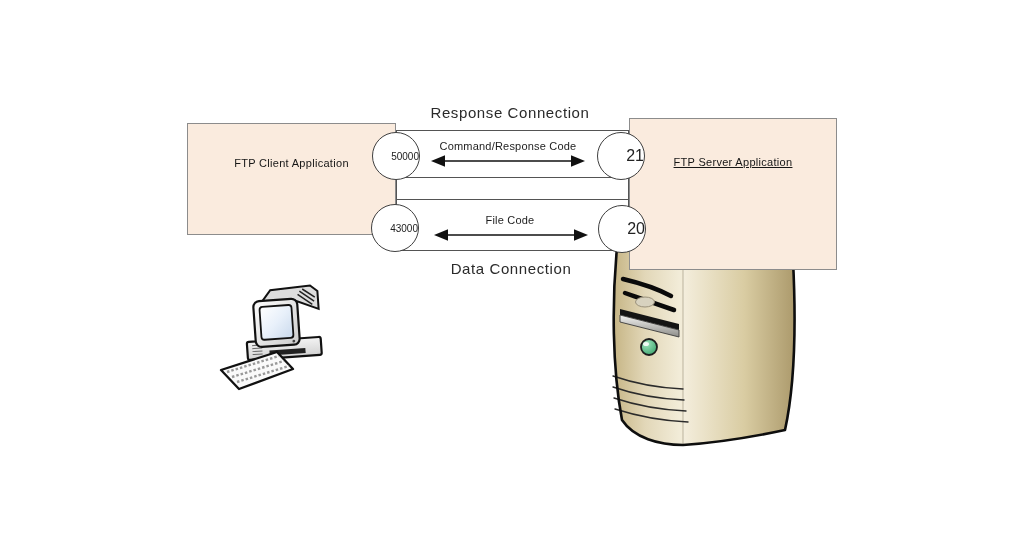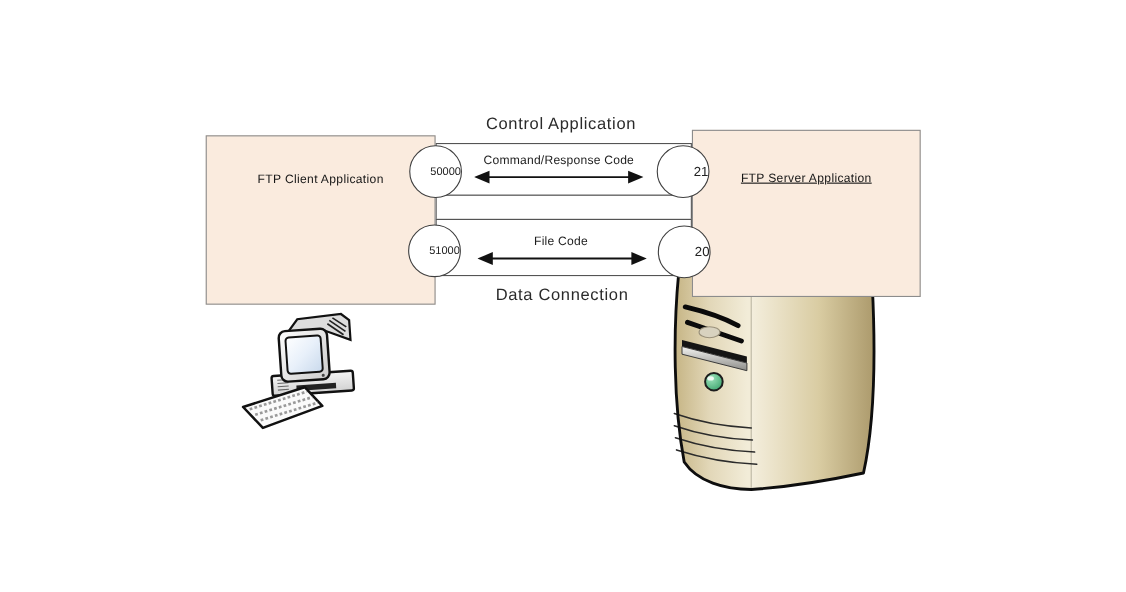--- a/index.html
+++ b/index.html
@@ -10,21 +10,21 @@
   
   .app-box{
     position:absolute;box-sizing:border-box;
     background:var(--app-box-fill,#FAEBDE);
     border:1.5px solid var(--app-box-border,#8c8c8c);
     z-index:2;text-align:center;
   }
   .app-box .app-label{
     display:block;font-size:11px;letter-spacing:.3px;color:#161616;
   }
-  .box-client{left:187px;top:123px;width:209px;height:154px;}
+  .box-client{left:187px;top:123px;width:209px;height:112px;}
   .box-client .app-label{margin-top:33px;}
   .box-server{left:629px;top:118px;width:208px;height:152px;}
   .box-server .app-label{margin-top:37px;text-decoration:underline;}
   
   .band{
     position:absolute;left:396px;width:233px;box-sizing:border-box;
     background:var(--pipe-fill,#fff);
     border:1px solid var(--pipe-border,#545454);
     z-index:3;
   }
@@ -33,21 +33,21 @@
   .band-data{top:199px;height:52px;}
   
   .port-circle{
     position:absolute;width:48px;height:48px;border-radius:50%;
     background:var(--pipe-fill,#fff);
     border:1.5px solid #3f3f3f;box-sizing:border-box;
     display:flex;align-items:center;justify-content:flex-end;
     z-index:4;color:#222;
   }
   .port-small{font-size:10px;}
-  .port-big{font-size:12px;}
+  .port-big{font-size:16px;}
   .c-50000{left:372px;top:132px;}
   .c-21{left:597px;top:132px;}
   .c-51000{left:371px;top:204px;}
   .c-20{left:598px;top:205px;}
   
   .lbl{position:absolute;text-align:center;z-index:5;white-space:nowrap;}
   .lbl-big{font-size:15px;letter-spacing:.6px;color:#2a2a2a;}
   .lbl-mid{font-size:11px;letter-spacing:.2px;color:#1d1d1d;}
   .lbl-control-title{left:399px;top:104px;width:222px;}
   .lbl-cmd{left:419px;top:140px;width:178px;}
@@ -122,27 +122,27 @@
   <div class="band band-mid"></div>
   <div class="band band-data"></div>
 
   <div class="port-circle port-small c-50000">
     <span>50000</span>
   </div>
   <div class="port-circle port-big c-21">
     <span>21</span>
   </div>
   <div class="port-circle port-small c-51000">
-    <span>51000</span>
+    <span>43000</span>
   </div>
   <div class="port-circle port-big c-20">
     <span>20</span>
   </div>
 
-  <div class="lbl lbl-big lbl-control-title">Control Application</div>
+  <div class="lbl lbl-big lbl-control-title">Response Connection</div>
   <div class="lbl lbl-mid lbl-cmd">Command/Response Code</div>
   <div class="lbl lbl-mid lbl-filedata">File Code</div>
   <div class="lbl lbl-big lbl-data-title">Data Connection</div>
 
   <svg class="arrow-svg arr-control" width="154" height="16" viewBox="0 0 154 16">
     <line x1="10" y1="8" x2="144" y2="8" stroke="#111" stroke-width="1.6"></line>
     <polygon points="0,8 14,2.2 14,13.8" fill="#111"></polygon>
     <polygon points="154,8 140,2.2 140,13.8" fill="#111"></polygon>
   </svg>
   <svg class="arrow-svg arr-data" width="154" height="16" viewBox="0 0 154 16">

